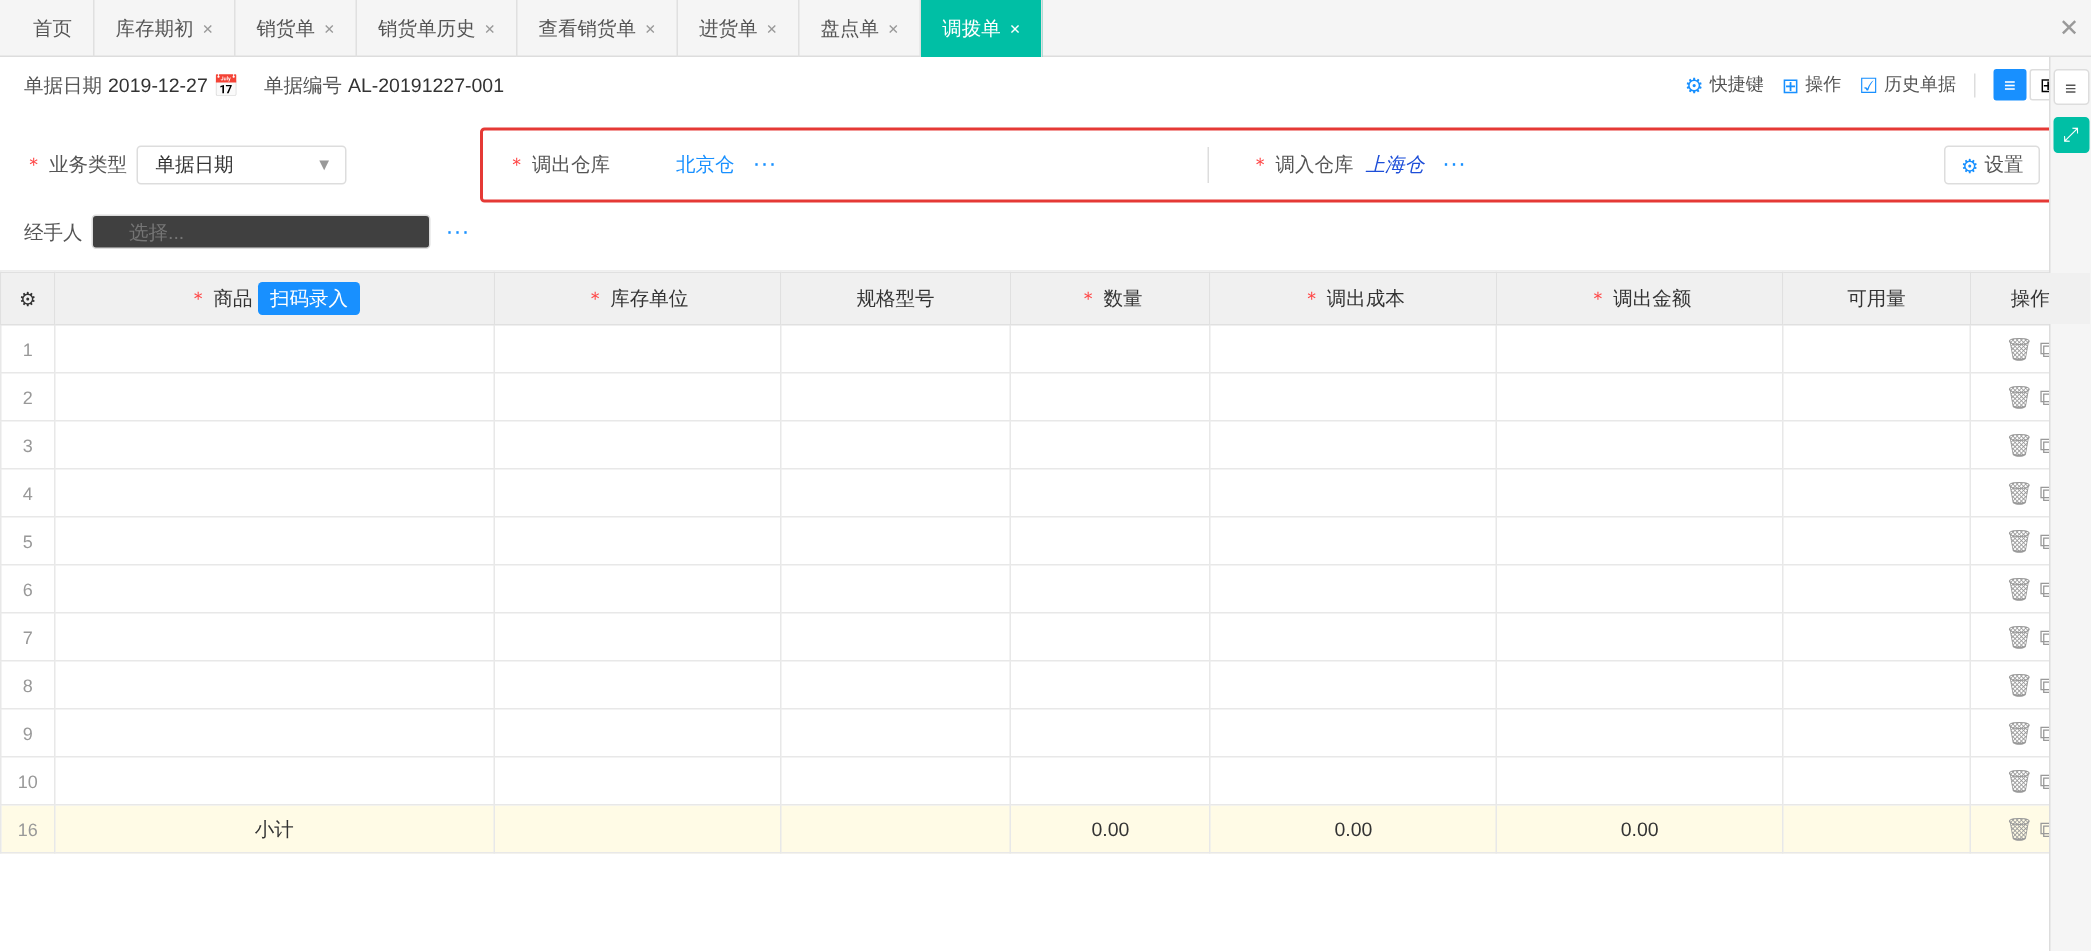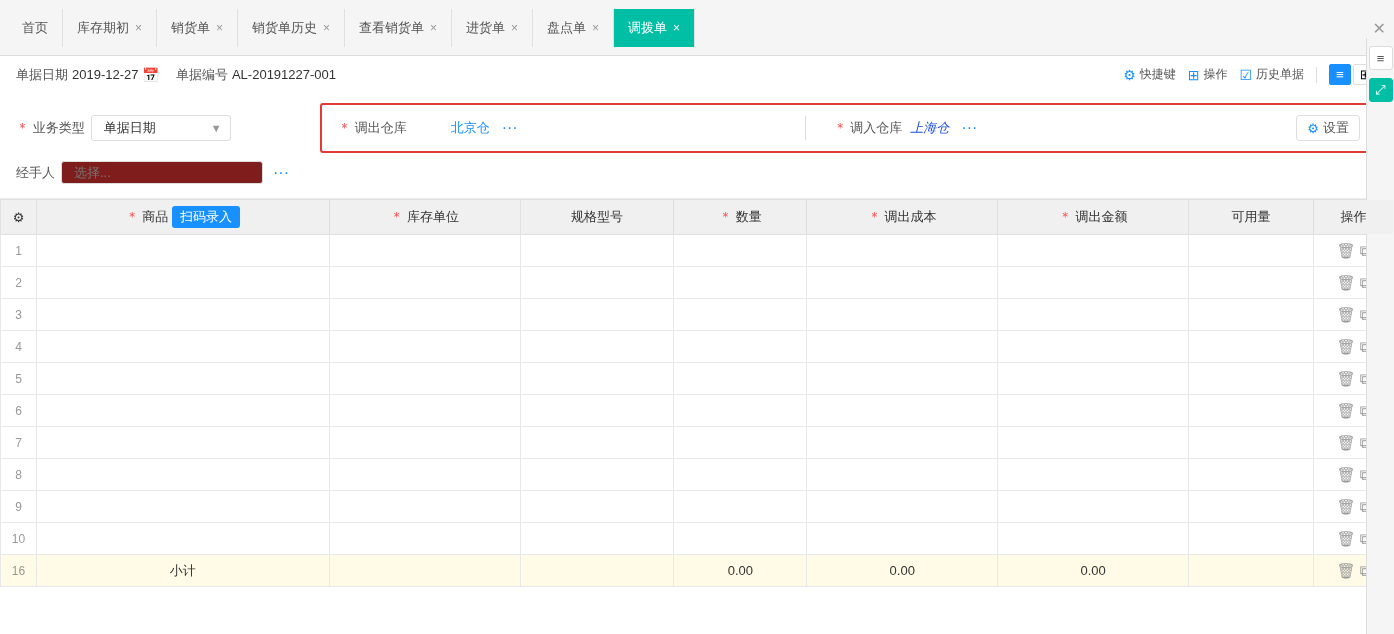--- a/index.html
+++ b/index.html
@@ -1,21 +1,21 @@
 <!DOCTYPE html>
 <html><head>
   <meta charset="utf-8">
   <style>
     * { box-sizing: border-box; margin: 0; padding: 0; }
     body { font-family: 'Microsoft YaHei', Arial, sans-serif; font-size: 13px; color: #333; background: #fff; overflow: hidden; }
 
     
     .tab-bar {
       display: flex; align-items: center; background: #f5f5f5; border-bottom: 1px solid #ddd;
-      height: 56px; padding: 0 8px; position: relative;
+      height: 38px; padding: 0 8px; position: relative;
     }
     .tab-item {
       display: flex; align-items: center; padding: 0 14px; height: 38px;
       cursor: pointer; font-size: 13px; color: #555; white-space: nowrap;
       border-right: 1px solid #e0e0e0;
     }
     .tab-item.active {
       background: #00bfa5; color: #fff; font-weight: 500;
     }
     .tab-item .tab-close {
@@ -33,22 +33,22 @@
     }
     .form-row {
       display: flex; align-items: center; margin-bottom: 8px; flex-wrap: wrap; gap: 8px;
     }
     .form-field {
       display: flex; align-items: center; gap: 6px;
     }
     .form-label { color: #555; font-size: 13px; }
     .form-value { color: #333; font-size: 13px; }
     .field-input {
-      border: 1px solid #ddd; border-radius: 3px; padding: 3px 12px;
-      font-size: 13px; color: #333; min-width: 120px; background: #7f1d1d;
+      border: 1px solid #ddd; border-radius: 3px; padding: 3px 24px;
+      font-size: 13px; color: #333; min-width: 120px; background: #404040;
     }
     .field-input.placeholder { color: #bbb; }
     .btn-dropdown {
       border: 1px solid #ddd; border-radius: 3px; padding: 3px 8px 3px 12px;
       font-size: 13px; color: #333; min-width: 140px; background: #fff;
       display: flex; align-items: center; justify-content: space-between; cursor: pointer;
     }
     .btn-dots {
       color: #1890ff; font-size: 16px; cursor: pointer; padding: 0 4px;
     }

